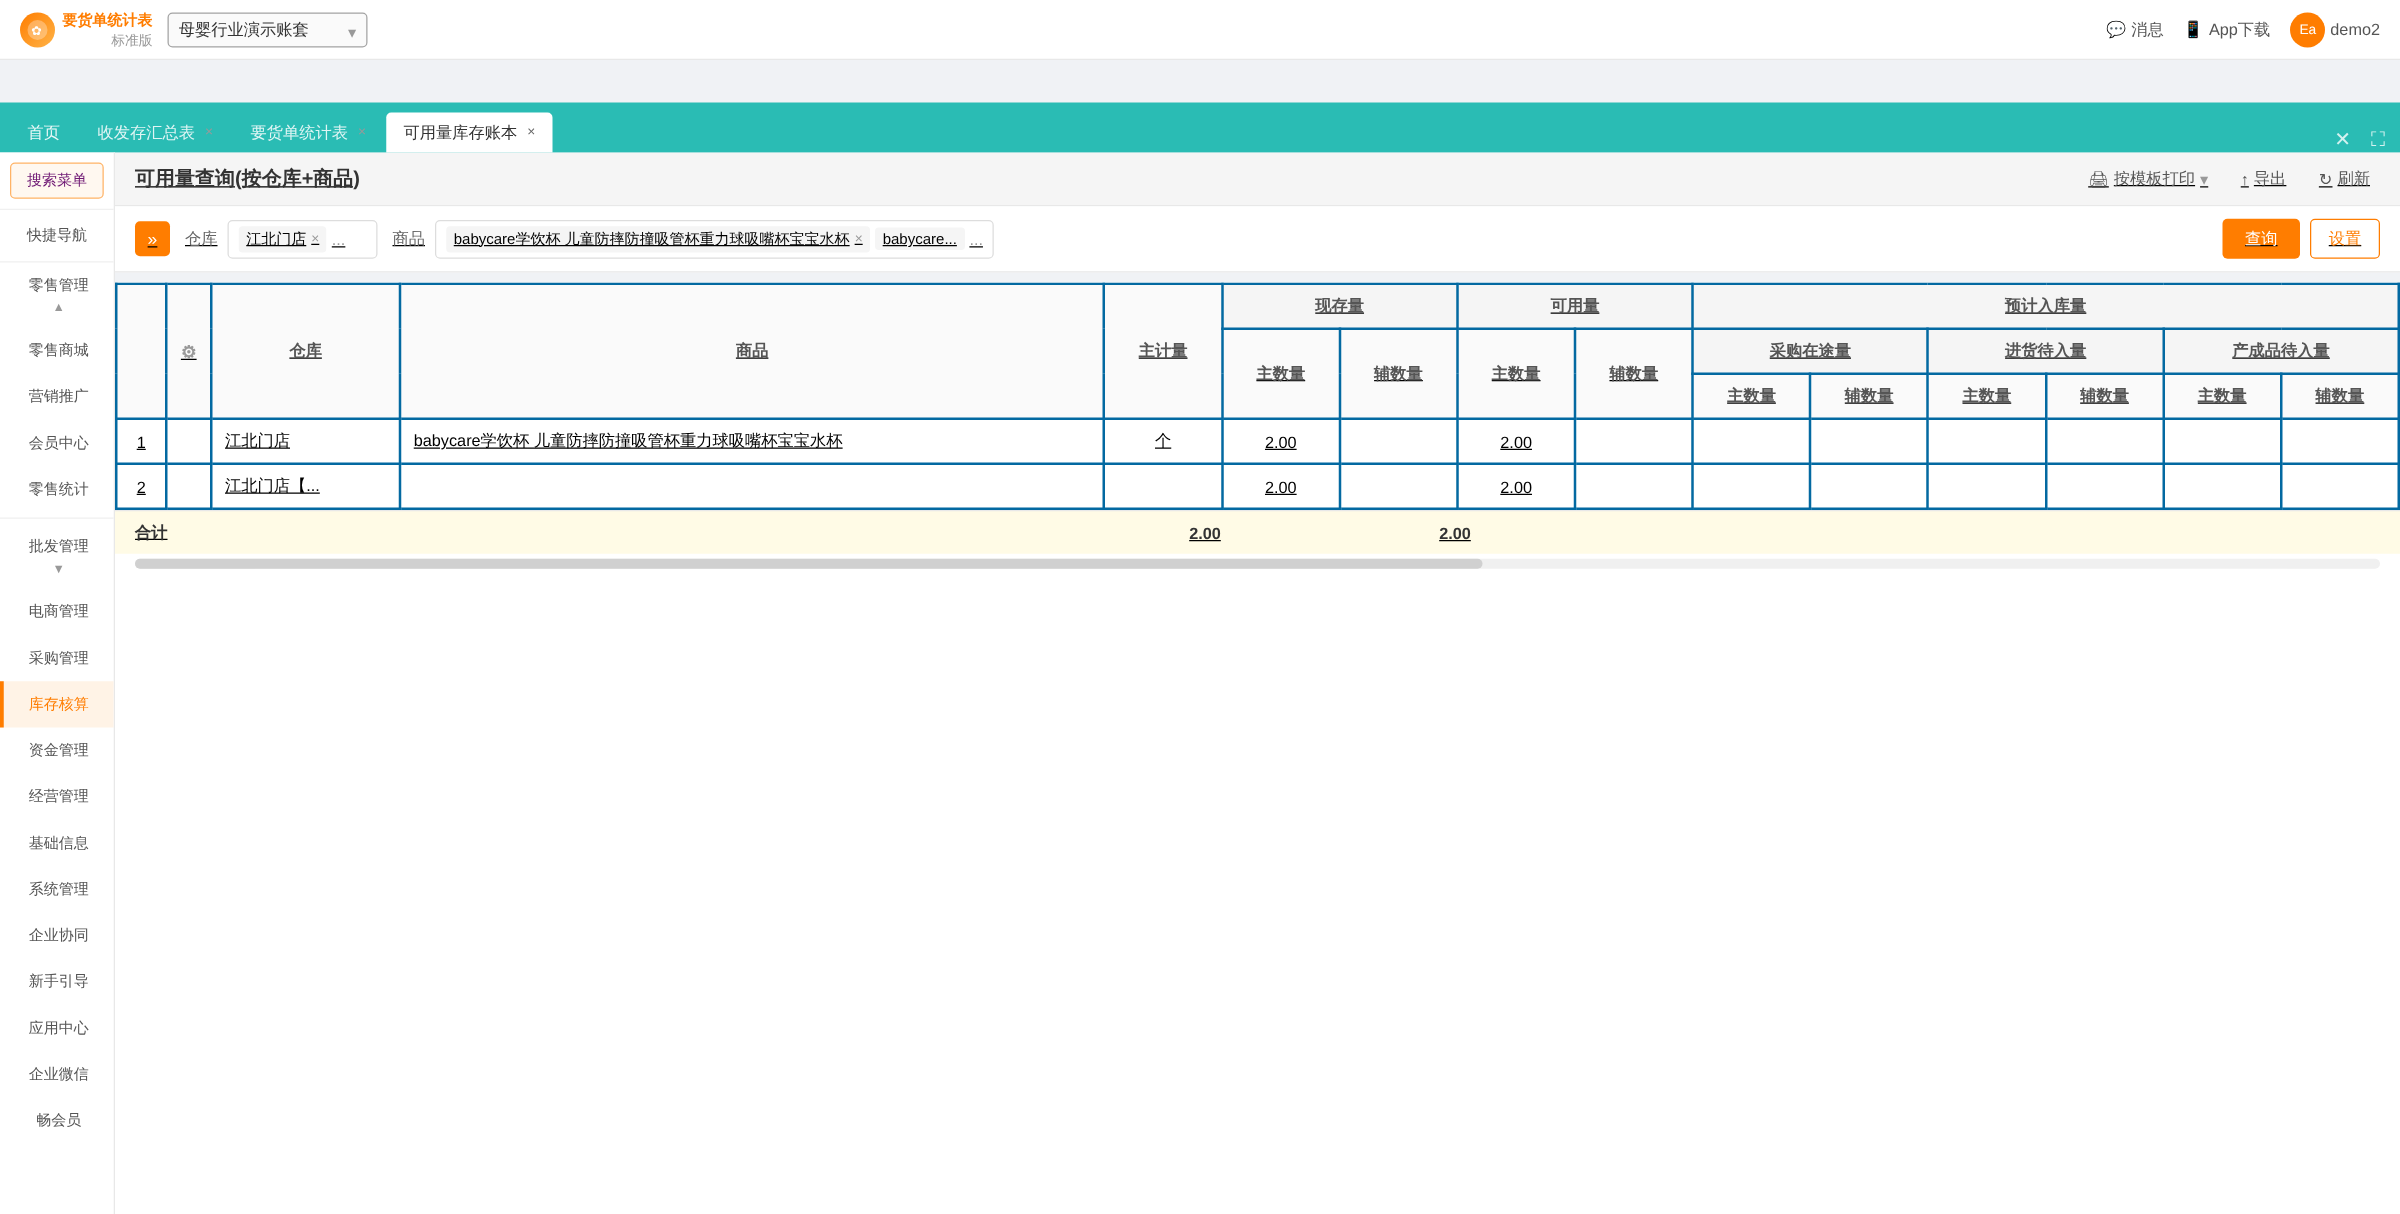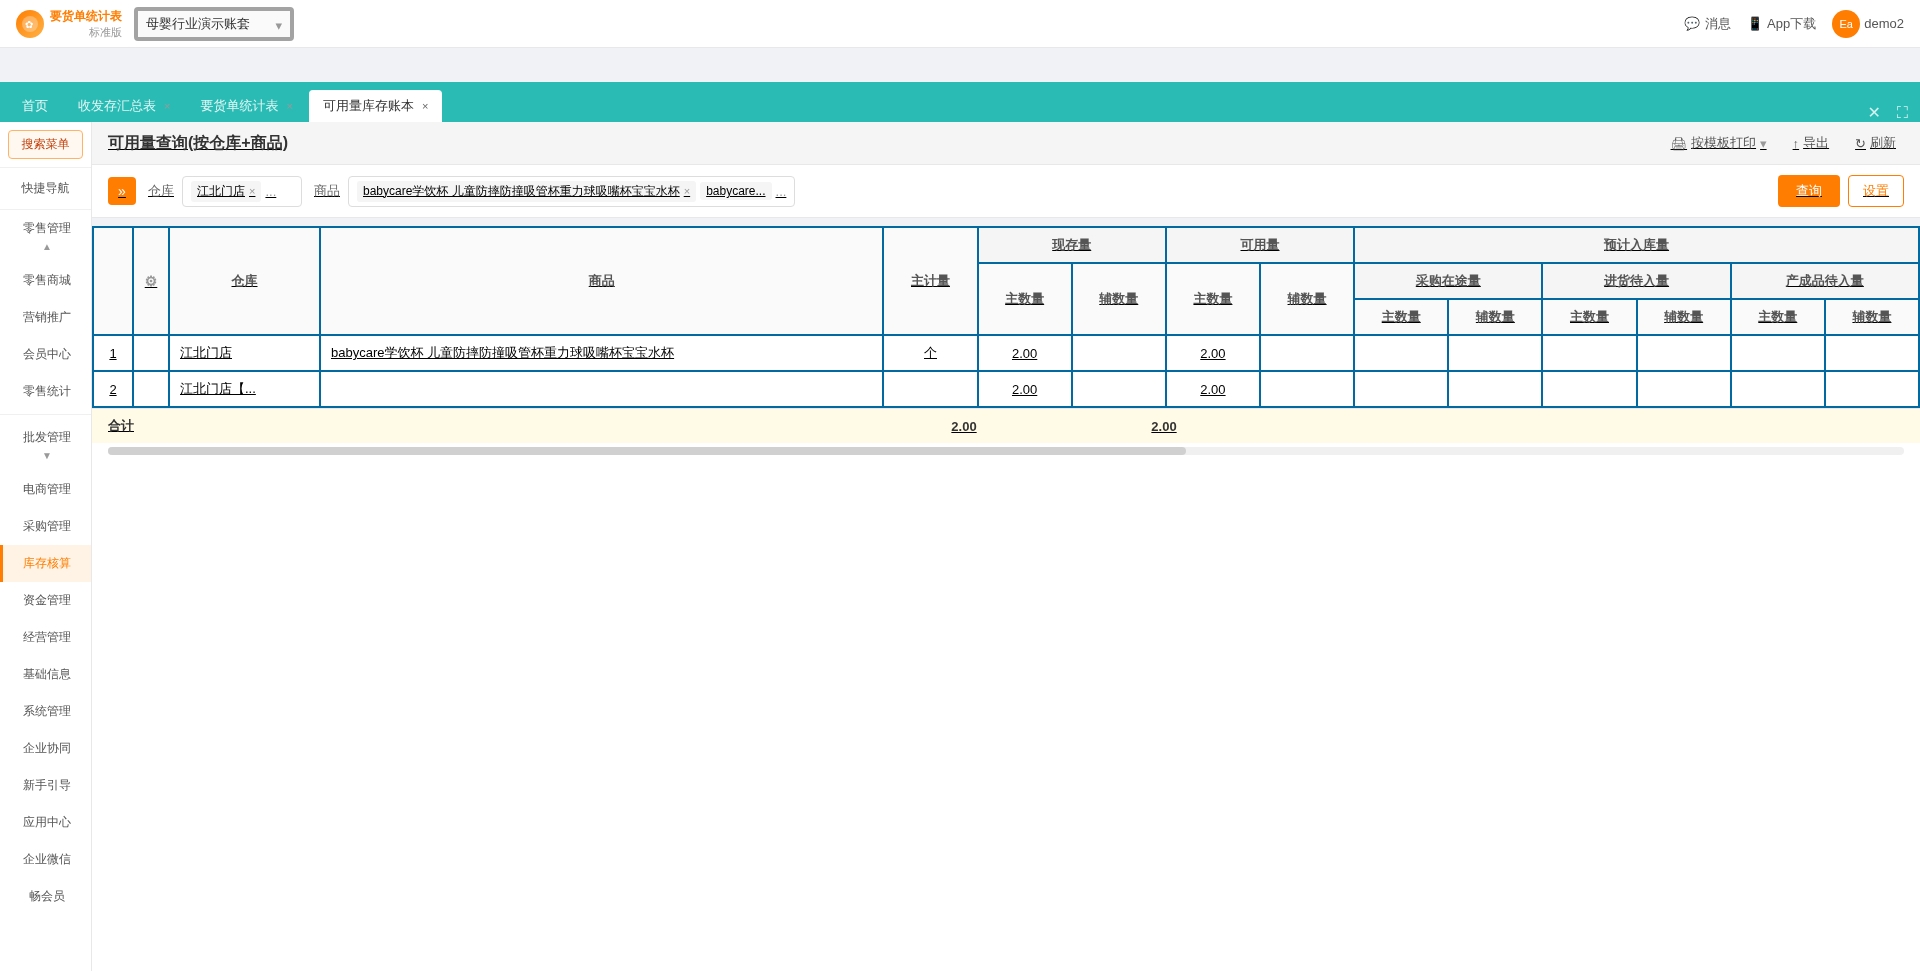--- a/index.html
+++ b/index.html
@@ -12,21 +12,21 @@
       display: flex;
       align-items: center;
       justify-content: space-between;
       padding: 0 16px;
       border-bottom: 1px solid #e8e8e8;
       position: relative;
     }
     .top-bar-left { display: flex; align-items: center; gap: 12px; }
     .logo-area { display: flex; align-items: center; gap: 6px; }
     .logo-icon { width: 28px; height: 28px; background: linear-gradient(135deg, #ff7d00, #ffb347); border-radius: 50%; display: flex; align-items: center; justify-content: center; }
-    .org-selector { display: flex; align-items: flex-end; gap: 4px; border: 4px solid #a3a3a3; border-radius: 4px; padding: 4px 8px; cursor: pointer; font-size: 13px; color: #333; background: #fafafa; min-width: 160px; }
+    .org-selector { display: flex; align-items: flex-end; gap: 4px; border: 1px solid #a3a3a3; border-radius: 4px; padding: 4px 8px; cursor: pointer; font-size: 13px; color: #333; background: #fafafa; min-width: 160px; }
     .top-bar-right { display: flex; align-items: center; gap: 16px; }
     .top-right-item { display: flex; align-items: center; gap: 4px; font-size: 13px; color: #555; cursor: pointer; }
     .avatar { width: 28px; height: 28px; border-radius: 50%; background: #ff7d00; display: flex; align-items: center; justify-content: center; color: #fff; font-size: 11px; overflow: hidden; }
 
     
     .nav-tabs {
       height: 40px;
       background: #2abcb4;
       display: flex;
       align-items: flex-end;
@@ -63,21 +63,21 @@
     
     .sidebar {
       width: 92px;
       background: #fff;
       border-right: 1px solid #e8e8e8;
       display: flex;
       flex-direction: column;
       overflow-y: auto;
     }
     .sidebar-search { padding: 8px; border-bottom: 1px solid #f0f0f0; }
-    .sidebar-search-btn { width: 100%; padding: 5px 0; background: #fff8f0; border: 1px solid #ffb366; border-radius: 4px; color: #c2410c; font-size: 12px; cursor: pointer; text-align: center; }
+    .sidebar-search-btn { width: 100%; padding: 5px 0; background: #fff8f0; border: 1px solid #ffb366; border-radius: 4px; color: #701a75; font-size: 12px; cursor: pointer; text-align: center; }
     .sidebar-nav { padding: 4px 0; border-bottom: 1px solid #f0f0f0; }
     .sidebar-nav-item { padding: 8px 4px; text-align: center; font-size: 12px; color: #555; cursor: pointer; }
     .sidebar-item {
       padding: 10px 4px;
       text-align: center;
       font-size: 12px;
       color: #555;
       cursor: pointer;
       display: flex;
       flex-direction: column;

